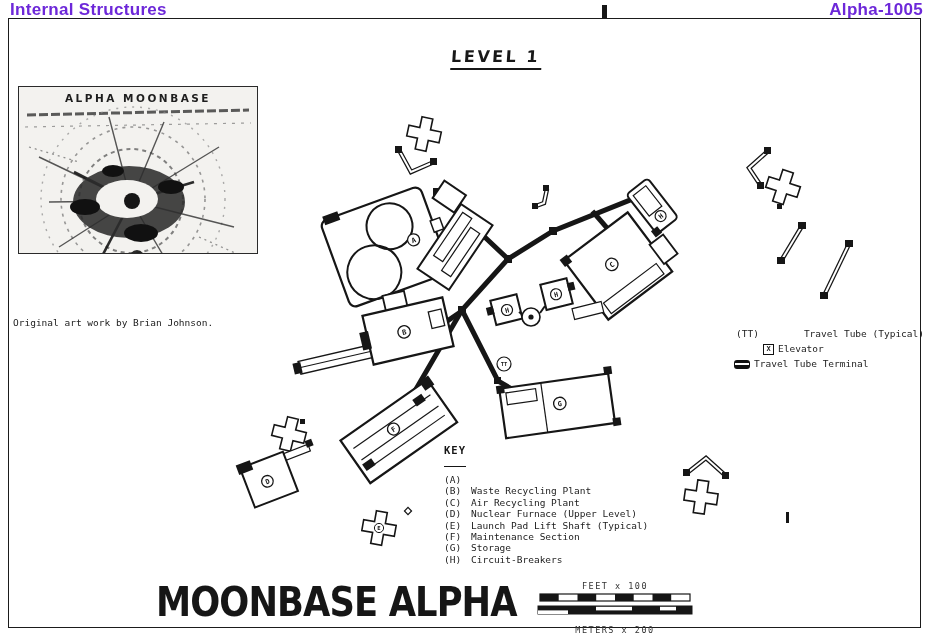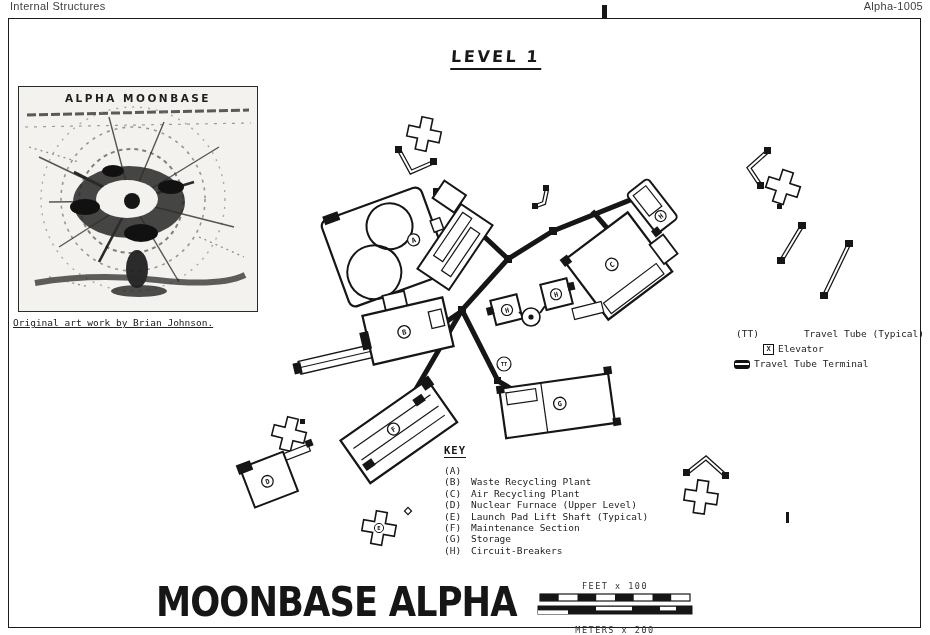--- a/index.html
+++ b/index.html
@@ -1,45 +1,45 @@
 <!DOCTYPE html>
 <html><head>
 <meta charset="utf-8">
 <style>
   html,body{margin:0;padding:0;background:#e8e8e6;}
   .page{position:relative;width:930px;height:635px;background:#ffffff;overflow:hidden;
         font-family:"Liberation Sans",sans-serif;color:#141414;}
-  .hdr{position:absolute;top:0px;font-size:11px;font-weight:400;letter-spacing:.3px;color:#404040;}
+  .hdr{position:absolute;top:0px;font-size:17px;font-weight:700;letter-spacing:.3px;color:#6d28d9;}
   .hdr-left{left:10px;}
   .hdr-right{right:7px;}
   .frame{position:absolute;left:8px;top:18px;width:913px;height:610px;border:1.6px solid #1b1b1b;box-sizing:border-box;}
   
-  .inset{position:absolute;left:18px;top:86px;width:240px;height:226px;border:1.2px solid #2a2a2a;
+  .inset{position:absolute;left:18px;top:86px;width:240px;height:168px;border:1.2px solid #2a2a2a;
          background:#f3f2ef;box-sizing:border-box;overflow:hidden;}
-  .inset-caption{position:absolute;left:13px;top:317px;font-family:"DejaVu Sans Mono",monospace;font-size:9.5px;color:#222;text-decoration:underline;}
+  .inset-caption{position:absolute;left:13px;top:317px;font-family:"DejaVu Sans Mono",monospace;font-size:9.5px;color:#222;}
   
   .level-title{position:absolute;left:451px;top:47px;font-family:"DejaVu Sans",sans-serif;font-size:16px;
                font-weight:900;letter-spacing:2.5px;color:#181818;border-bottom:2.2px solid #181818;
                padding:0 2px 2px 0;transform:skewX(-4deg);}
   .map{position:absolute;left:0;top:0;}
   
   .desc{position:absolute;left:708px;top:322px;width:216px;}
   .desc pre{margin:0;font:9.5px/11.9px "DejaVu Sans Mono",monospace;color:#1c1c1c;}
   .symline{display:flex;align-items:center;gap:4px;font:9.5px/12px "DejaVu Sans Mono",monospace;color:#1c1c1c;margin-top:3px;}
   .sym1{margin-left:28px;margin-top:6px;justify-content:space-between;}
   .sym2{margin-left:55px;}
   .sym3{margin-left:26px;}
   .elevbox{display:inline-flex;width:9px;height:9px;border:1.3px solid #111;align-items:center;justify-content:center;
            font-size:7px;font-weight:bold;line-height:1;box-sizing:content-box;}
   .termicon{display:inline-block;width:16px;height:9px;background:#111;border-radius:3px;position:relative;}
   .termicon::before{content:"";position:absolute;left:1px;right:1px;top:3.6px;height:1.6px;background:#fff;}
   
   .key{position:absolute;left:444px;top:440px;}
   .key-title{display:inline-block;font:bold 10.5px "DejaVu Sans Mono",monospace;color:#151515;
-             border-bottom:1.2px solid #151515;margin-bottom:7px;padding-bottom:1px;letter-spacing:1px;}
+             border-bottom:1.2px solid #151515;margin-bottom:7px;padding-bottom:10px;letter-spacing:1px;}
   .key-row{display:flex;}
   .key-code{width:27px;flex:none;font:9.5px/11.4px "DejaVu Sans Mono",monospace;color:#1c1c1c;}
   .key-label{margin:0;font:9.5px/11.4px "DejaVu Sans Mono",monospace;color:#1c1c1c;}
   
   .scaleblock{position:absolute;left:528px;top:581px;width:174px;text-align:center;
               font-family:"DejaVu Sans Mono",monospace;color:#333;}
   .scale-feet,.scale-meters{font-size:8.5px;letter-spacing:1.5px;}
   .scale-note{font-size:8px;letter-spacing:1px;margin-top:7px;color:#555;}
   .scaleblock svg{display:block;margin:1px auto 1px auto;}
   

